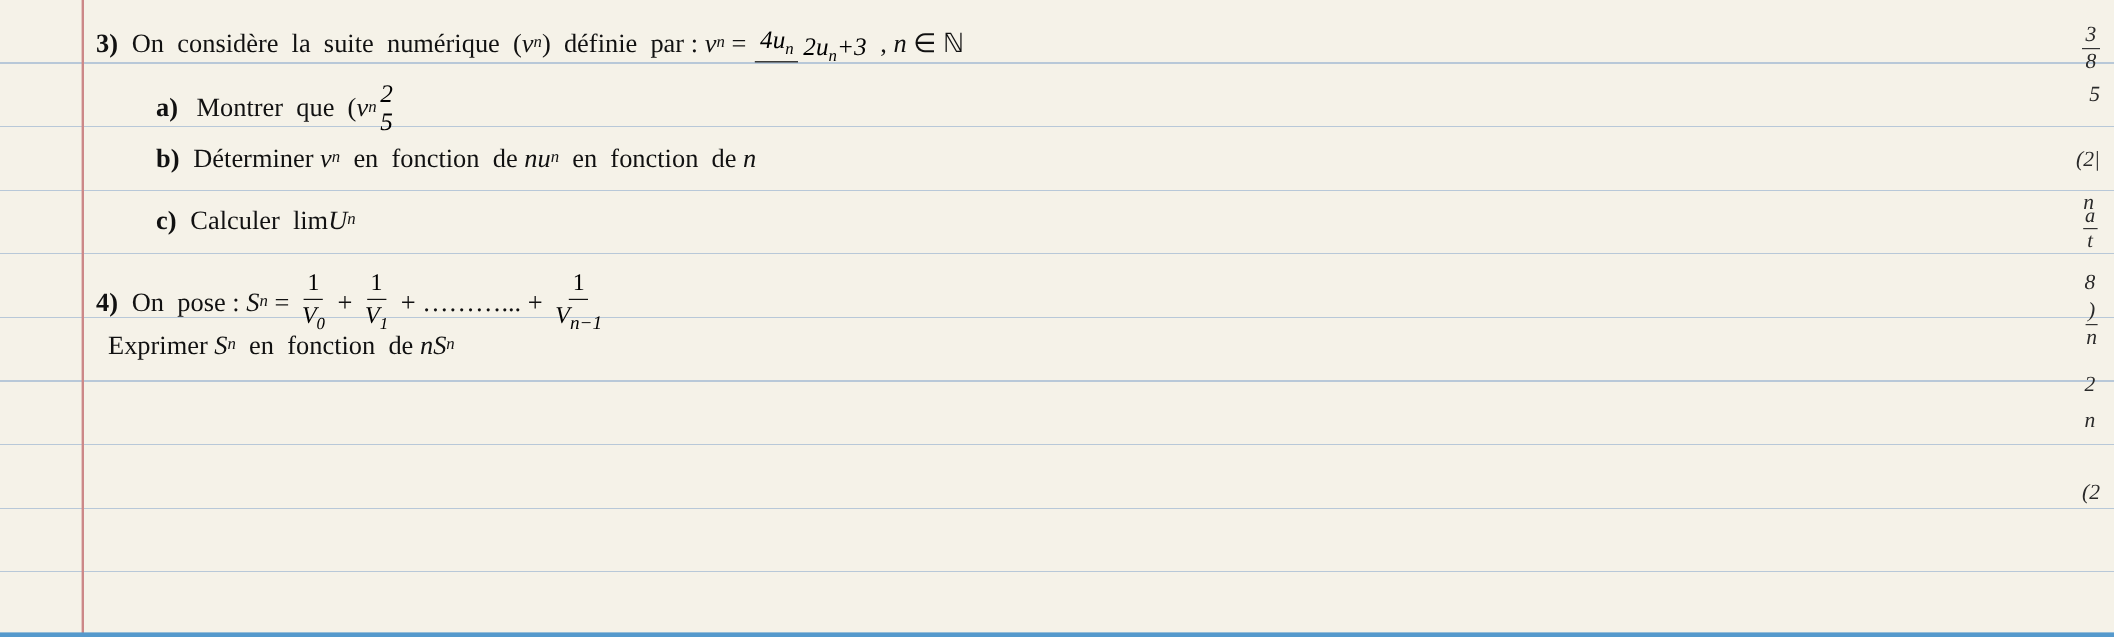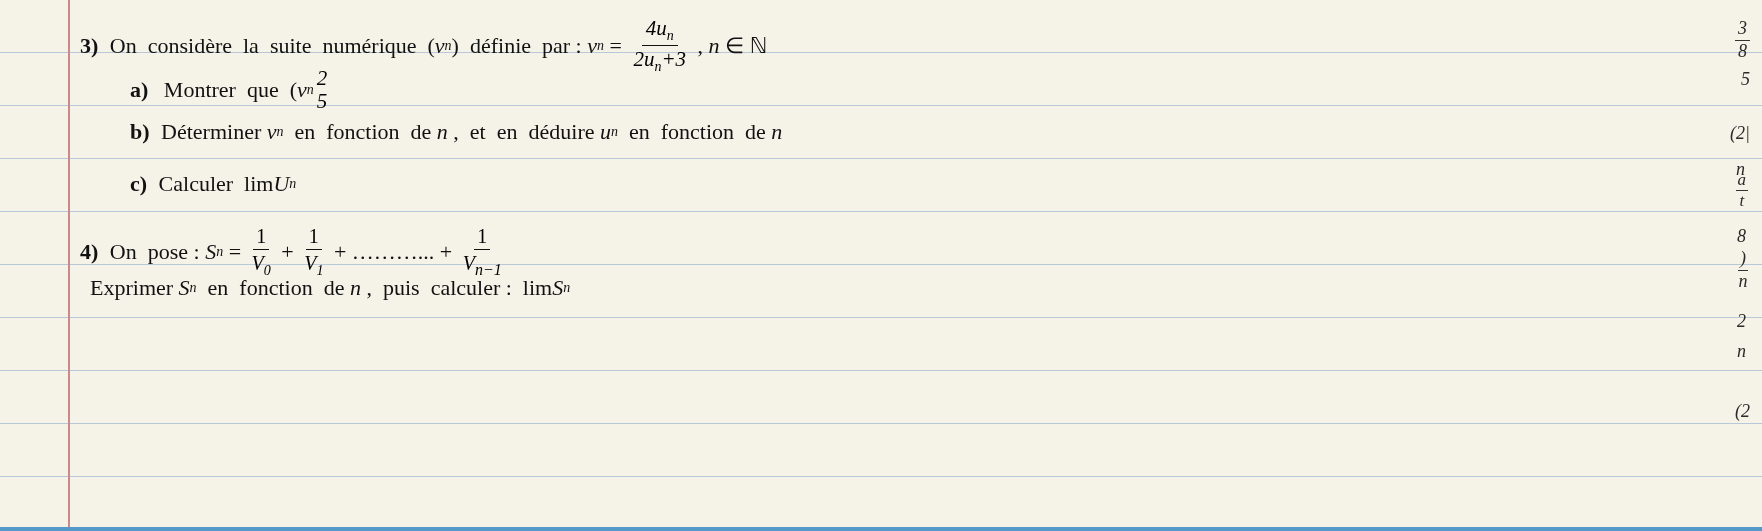--- a/index.html
+++ b/index.html
@@ -82,40 +82,41 @@
 
     .small-sub {
       font-size: 14px;
       vertical-align: sub;
       font-style: italic;
     }
 
     
     .big-frac {
       display: inline-flex;
-      flex-direction: column;
+      flex-direction: row;
       align-items: center;
       vertical-align: middle;
       line-height: 1;
       margin: 0 2px;
     }
     .big-frac .f-num {
       font-size: 21px;
       border-bottom: 1.8px solid #111;
       padding: 0 4px;
       line-height: 1.3;
       text-align: center;
       font-style: italic;
     }
     .big-frac .f-den {
       font-size: 21px;
       padding: 0 4px;
       line-height: 1.3;
       text-align: center;
       font-style: italic;
+      margin-top: 11px;
     }
 
     
     .sum-frac {
       display: inline-flex;
       flex-direction: column;
       align-items: center;
       vertical-align: middle;
       line-height: 1;
       margin: 0 2px;
@@ -175,21 +176,20 @@
     </span>
   </div>
 
   <div class="row3">
     <span style="padding-left:50px;" class="text-bold">b)</span>
     <span class="text-normal" style="margin-left:6px;">&nbsp;Déterminer&nbsp; </span>
     <span class="text-italic">v</span>
     <span class="text-italic small-sub">n</span>
     <span class="text-normal">&nbsp; en&nbsp; fonction&nbsp; de&nbsp; </span>
     <span class="text-italic">n</span>
-    <span class="text-normal">&nbsp;,&nbsp; et&nbsp; en&nbsp; déduire&nbsp; </span>
     <span class="text-italic">u</span>
     <span class="text-italic small-sub">n</span>
     <span class="text-normal">&nbsp; en&nbsp; fonction&nbsp; de&nbsp; </span>
     <span class="text-italic">n</span>
   </div>
 
   <div class="row4">
     <span style="padding-left:50px;" class="text-bold">c)</span>
     <span class="text-normal" style="margin-left:6px;">&nbsp;Calculer&nbsp; lim</span>
     <span class="text-italic">U</span>
@@ -220,21 +220,20 @@
       <span class="f-den"><span style="font-style:italic;">V</span><span style="font-size:16px;vertical-align:sub;font-style:italic;">n−1</span></span>
     </span>
   </div>
 
   <div class="row6">
     <span class="text-normal" style="padding-left:10px;">Exprimer&nbsp; </span>
     <span class="text-italic">S</span>
     <span class="text-italic small-sub">n</span>
     <span class="text-normal">&nbsp; en&nbsp; fonction&nbsp; de&nbsp; </span>
     <span class="text-italic">n</span>
-    <span class="text-normal">&nbsp;,&nbsp; puis&nbsp; calculer&nbsp;:&nbsp; lim</span>
     <span class="text-italic">S</span>
     <span class="text-italic small-sub">n</span>
   </div>
 
   <div style="position:absolute; right:12px; top:8px; font-family:'Times New Roman',serif; font-style:italic; color:#2a2a2a; font-size:19px; line-height:1.4;">
 
     <div style="position:absolute; right:0; top:10px; display:flex; flex-direction:column; align-items:center;">
       <span style="border-bottom:1px solid #333; padding:0 3px; font-size:18px; line-height:1.2;">3</span>
       <span style="font-size:18px; line-height:1.2;">8</span>
     </div>

